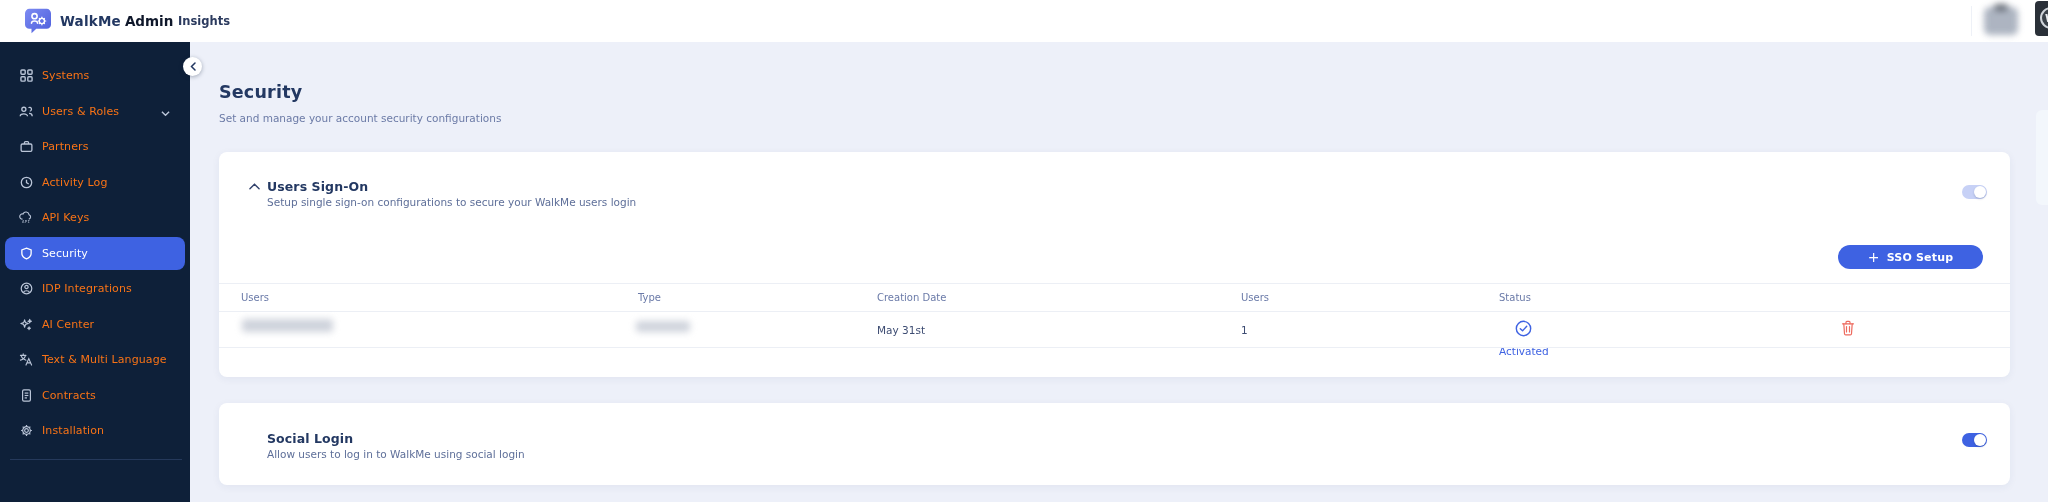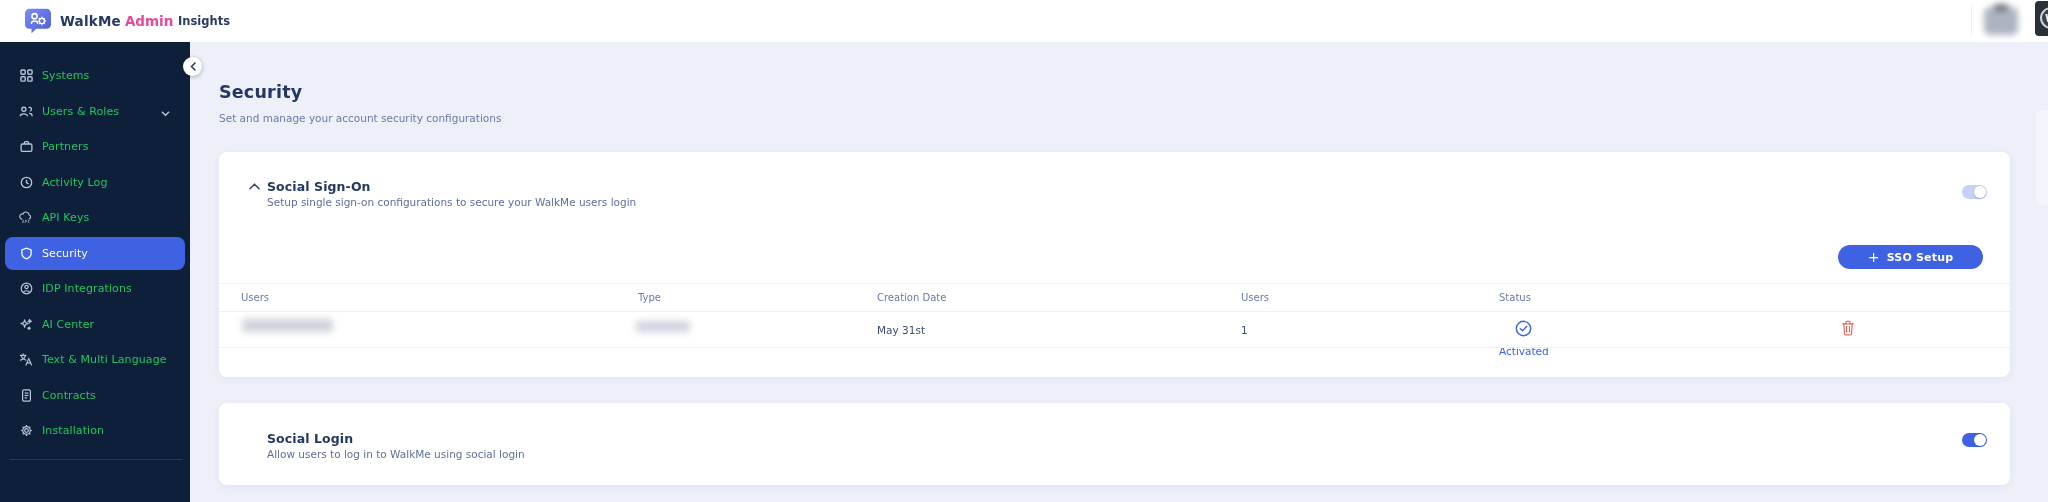--- a/index.html
+++ b/index.html
@@ -9,40 +9,40 @@
     background:#EDF0F9; overflow:hidden; position:relative;
   }
   #app { position:absolute; inset:0; width:2048px; height:502px;padding-left:35px; }
 
   
   #topbar { position:absolute; left:0; top:0; width:2048px; height:42px;
     background:#fff; z-index:30; }
   .brand { position:absolute; left:24px; top:0; height:42px; display:flex;
     align-items:center; gap:8px; cursor:pointer; }
   .brand-name { font-size:13.5px; font-weight:700; color:#233862; letter-spacing:.2px; }
-  .brand-suffix { font-size:13.5px; font-weight:700; color:#ec4899; margin-left:1px; }
+  .brand-suffix { font-size:13.5px; font-weight:700; color:#0f172a; margin-left:1px; }
   .topnav-item { position:absolute; left:178px; top:0; height:42px; display:flex;
     align-items:center; font-size:11.5px; font-weight:600; color:#2B3A5E; cursor:pointer; }
   .topbar-divider { position:absolute; left:1971px; top:6px; width:1px; height:30px;
     background:#EEF1F7; }
   .avatar-blur { position:absolute; left:1984px; top:7px; width:34px; height:28px;
     border-radius:6px; background:#929CAD; filter:blur(3px); opacity:.75; cursor:pointer; }
   .avatar-blur::before { content:""; position:absolute; left:10px; top:-3px; width:14px;
     height:7px; border-radius:4px; background:#39414f; }
   .corner-app { position:absolute; left:2035px; top:1px; width:13px; height:35px;
     background:#2A3038; border-radius:4px 0 0 4px; overflow:hidden; cursor:pointer; }
   .corner-app .emblem { position:absolute; left:5px; top:6px; width:22px; height:22px;
     border-radius:50%; border:2px solid #cfd4da; background:#3a4149; color:#e8eaee;
     font-size:11px; font-weight:700; text-align:center; line-height:20px; }
 
   
   #sidebar { position:absolute; left:0; top:42px; width:190px; height:460px;
     background:#0E2039; z-index:20; padding-top:16px; }
   .side-item { position:relative; height:35.5px; display:flex; align-items:center;
-    padding-left:19px; cursor:pointer; color:#22c55e; }
+    padding-left:19px; cursor:pointer; color:#f97316; }
   .side-item .s-icon { width:14px; height:14px; display:flex; align-items:center;
     justify-content:center; flex:0 0 14px; }
   .side-item .s-label { margin-left:9px; font-size:11px; font-weight:500; letter-spacing:.1px; }
   .side-item .s-chev { position:absolute; right:20px; top:50%; transform:translateY(-50%); }
   .side-item.active { background:#3E62E2; margin:0 5px; padding-left:14px;
     border-radius:8px; height:33px; margin-top:1px; margin-bottom:1.5px; color:#fff; }
   .side-item svg { stroke:#BAC5D8; }
   .side-item.active svg { stroke:#fff; }
   .side-item svg text { stroke:none; fill:#BAC5D8; }
   .side-divider { margin:10px 8px 0 10px; height:1px; background:#25395B; }
@@ -285,21 +285,21 @@
     <div class="page-subtitle">Set and manage your account security configurations</div>
 
     <section class="card" id="sso-card">
       <div class="chevron-up-btn">
         <span style="display:flex;">
           <svg width="11" height="7" viewBox="0 0 12 7" fill="none" stroke="#30406B" stroke-width="1.5" stroke-linecap="round">
               <path d="M1 6 L6 1 L11 6"></path>
             </svg>
         </span>
       </div>
-      <div class="card-title" style="top:27px;">Social Sign-On</div>
+      <div class="card-title" style="top:27px;">Users Sign-On</div>
       <div class="card-subtitle" style="top:44px;">Setup single sign-on configurations to secure your WalkMe users login</div>
 
       <div class="toggle on-disabled" style="top:33px;">
         <div class="knob"></div>
       </div>
 
       <button class="primary-btn">
         <span class="plus">+</span>
         <span>SSO Setup</span>
       </button>

